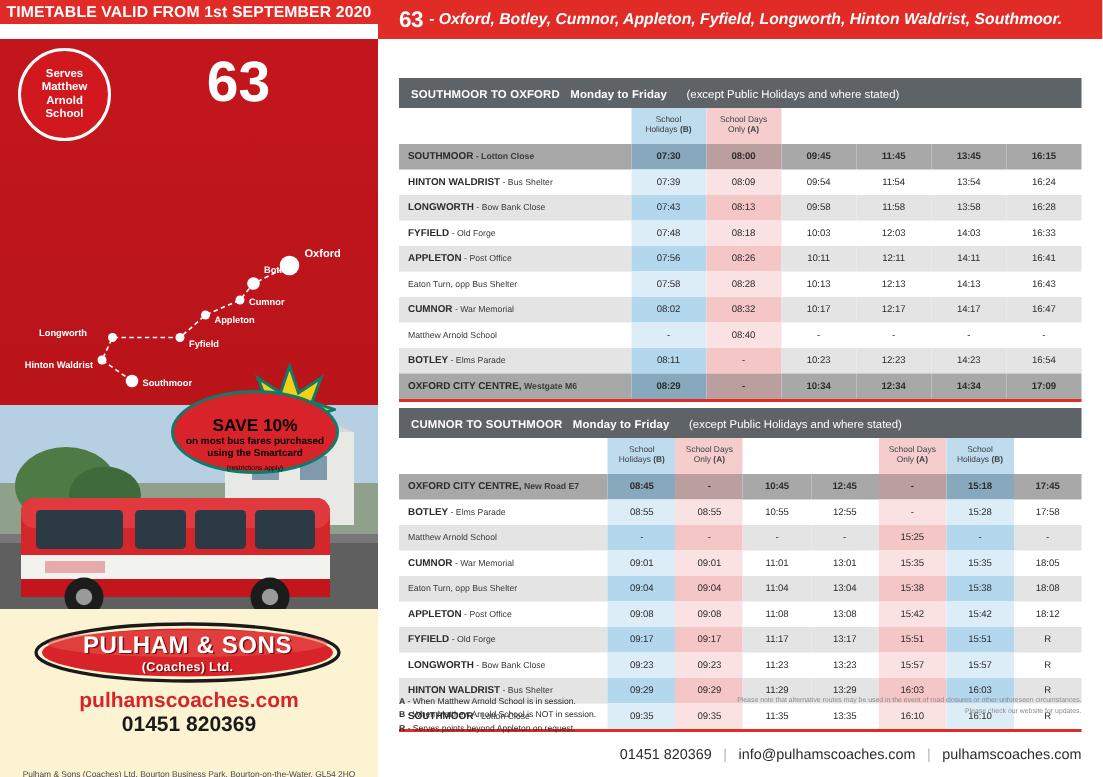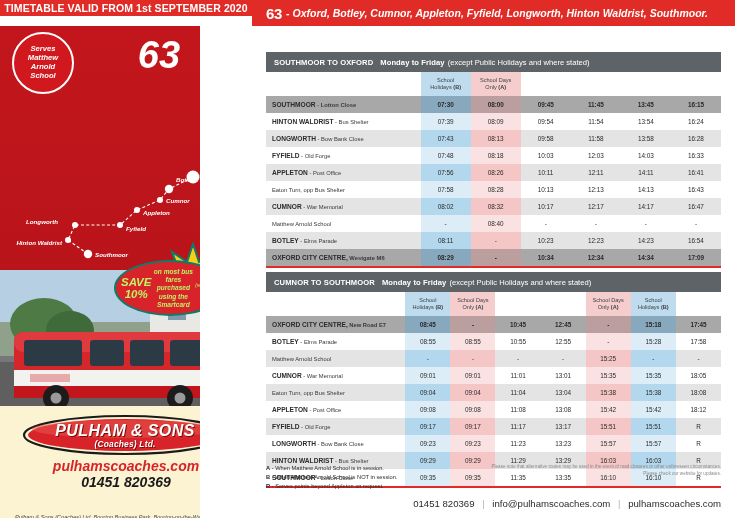--- a/index.html
+++ b/index.html
@@ -23,22 +23,22 @@
   .topbar-right {
     position: absolute; left: 252px; top: 0; width: 483px; height: 26px;
     background: #e02b26; color: #fff;
     display: flex; align-items: center; padding-left: 14px;
   }
   .topbar-right .rt-num { font-size: 15px; font-weight: bold; letter-spacing: -.3px; }
   .topbar-right .rt-txt { font-size: 10.5px; font-weight: bold; margin-left: 4px; white-space: nowrap; font-style: italic; }
 
   
   .leftpanel {
-    position: absolute; left: 0; top: 26px; width: 200px; height: 492px;
-    background: #c2161c; overflow: hidden; font-style: italic;
+    position: absolute; left: 0; top: 26px; width: 252px; height: 492px;
+    background: #c2161c; overflow: hidden;
   }
   .lp-red {
     position: absolute; left: 0; top: 0; width: 252px; height: 275px;
     background: linear-gradient(180deg, #c2161c 0%, #b8141a 100%);
   }
   .badge-serves {
     position: absolute; left: 12px; top: 6px; width: 62px; height: 62px;
     border-radius: 50%; background: #d0181e; border: 2px solid #ffffff;
     color: #fff; display: flex; flex-direction: column;
     align-items: center; justify-content: center; text-align: center;
@@ -58,22 +58,22 @@
 
   
   .map { position: absolute; left: 0; top: 118px; width: 252px; height: 130px; }
   .map svg { display: block; }
 
   
   .starburst { position: absolute; left: 162px; top: 216px; z-index: 7; }
   .save-oval {
     position: absolute; left: 114px; top: 234px; width: 112px; height: 56px;
     border-radius: 50%; background: #d8232a; border: 2.5px solid #0d7c6a;
-    color: #bef264; text-align: center; z-index: 8;
-    display: flex; flex-direction: row; align-items: center; justify-content: flex-end;
+    color: #000000; text-align: center; z-index: 8;
+    display: flex; flex-direction: column; align-items: center; justify-content: flex-end;
     padding: 0 5px;
   }
   .save-oval .s1 { font-size: 11.5px; font-weight: bold; line-height: 1.05; }
   .save-oval .s2 { font-size: 6.6px; font-weight: bold; line-height: 1.25; margin-top: 1px; }
   .save-oval .s3 { font-size: 4.6px; line-height: 1.2; margin-top: 1px; }
 
   
   .busphoto { position: absolute; left: 0; top: 244px; width: 252px; height: 156px; overflow: hidden; }
 
   
@@ -111,21 +111,21 @@
   .tbl1 { top: 26px; }
   .tbl2 { top: 246px; }
 
   .tbl-title {
     height: 20px; background: #5e6368; color: #fff;
     display: flex; align-items: center; padding-left: 8px;
     font-size: 7.6px; white-space: nowrap;
   }
   .tbl-title b { font-weight: bold; letter-spacing: .1px; }
   .tbl-title .dir { margin-right: 7px; }
-  .tbl-title .note { font-weight: normal; margin-left: 3px; }
+  .tbl-title .note { font-weight: normal; margin-left: 13px; }
 
   table.tt { width: 455px; border-collapse: collapse; table-layout: fixed; }
   table.tt td, table.tt th { padding: 0; font-weight: normal; }
   col.c-stop { width: 139px; }
   col.c-t { width: 45px; }
 
   .hdr-row td { height: 24px; vertical-align: middle; text-align: center;
     font-size: 5.6px; color: #3d4246; line-height: 1.25; }
   .hdr-row td.blue { background: #bfdcee; }
   .hdr-row td.pink { background: #f6cdcd; }

